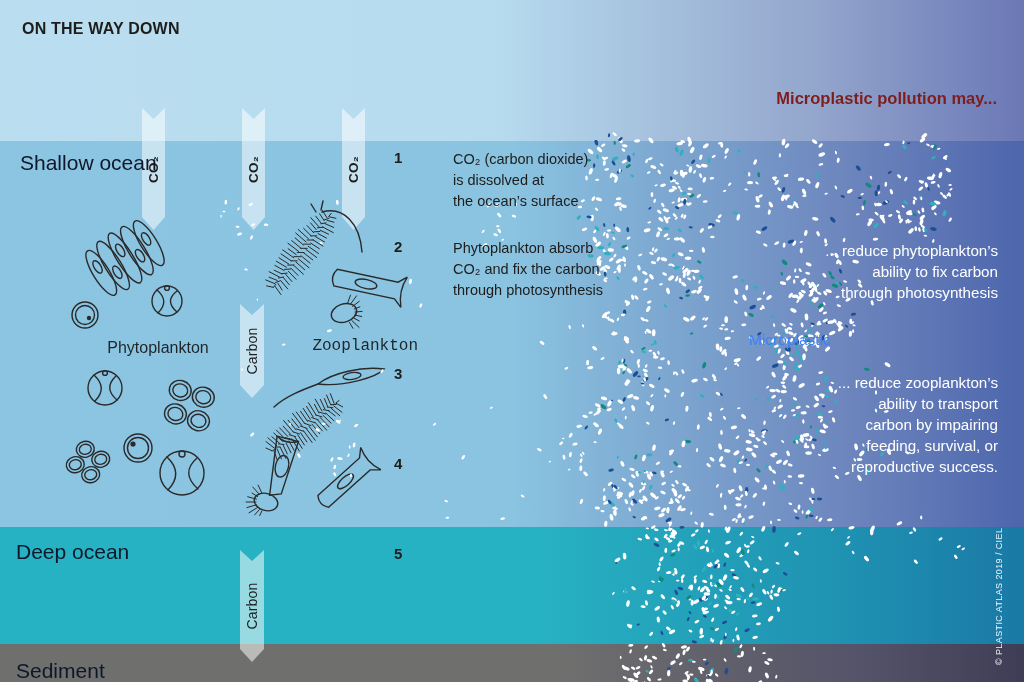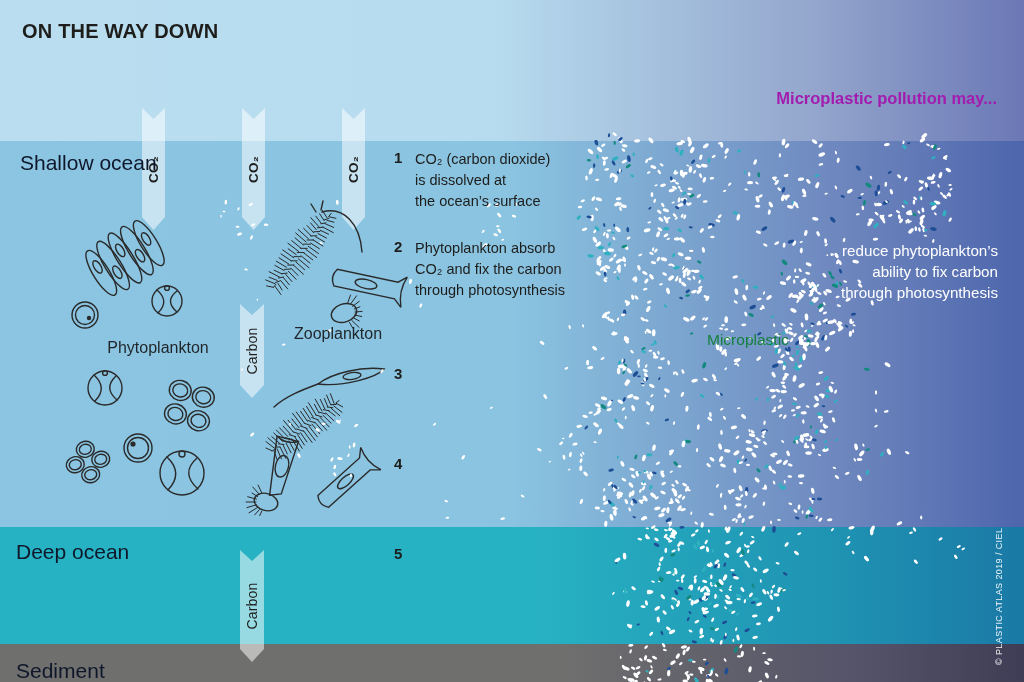--- a/index.html
+++ b/index.html
@@ -11,24 +11,24 @@
   .band{position:absolute;left:0;width:1024px;}
   .band-header{top:0;height:141px;
     background:linear-gradient(90deg,#badef0 0%,#b7dcef 48%,#93a5cc 80%,#6b78b6 100%);}
   .band-shallow{top:141px;height:386px;
     background:linear-gradient(90deg,#8bc5e2 0%,#8ac4e1 50%,#6d85bd 83%,#4d66ac 100%);}
   .band-deep{top:527px;height:117px;
     background:linear-gradient(90deg,#27b2c3 0%,#27b2c3 52%,#1f92b2 82%,#1a79a5 100%);}
   .band-sediment{top:644px;height:38px;
     background:linear-gradient(90deg,#6f6f6e 0%,#6f6f6e 55%,#535269 85%,#3e3d55 100%);}
 
-  .title{position:absolute;left:22px;top:20px;font-size:20px;font-weight:bold;letter-spacing:.2px;}
+  .title{position:absolute;left:22px;top:20px;font-size:16px;font-weight:bold;letter-spacing:.2px;}
   .subtitle{position:absolute;left:22px;top:44px;font-size:14.5px;color:#2e2e2c;}
 
-  .right-heading{position:absolute;right:27px;top:89px;font-size:16.5px;font-weight:bold;color:#a21caf;}
+  .right-heading{position:absolute;right:27px;top:89px;font-size:16.5px;font-weight:bold;color:#7f1d1d;}
 
   .zone-label{position:absolute;font-size:21px;font-weight:normal;color:#0f172a;}
   .zone-shallow{left:20px;top:151px;}
   .zone-deep{left:16px;top:540px;}
   .zone-sediment{left:16px;top:649px;margin-top:10px;}
 
   .arrow{
     position:absolute;background:rgba(255,255,255,0.52);
     display:flex;align-items:center;justify-content:center;
     clip-path:polygon(0 0,50% 11px,100% 0,100% calc(100% - 13px),50% 100%,0 calc(100% - 13px));
@@ -39,31 +39,31 @@
   }
   .arrow-co2-1{left:142px;top:108px;width:23px;height:122px;}
   .arrow-co2-2{left:242px;top:108px;width:23px;height:122px;}
   .arrow-co2-3{left:342px;top:108px;width:23px;height:122px;}
   .arrow-carbon-shallow{left:240px;top:304px;width:24px;height:94px;}
   .arrow-carbon-deep{left:240px;top:550px;width:24px;height:112px;}
   .arrow-carbon-shallow span,.arrow-carbon-deep span{font-weight:500;font-size:14px;}
 
   .step{position:absolute;left:394px;display:flex;gap:7px;}
   .step-num{font-size:15px;font-weight:bold;min-width:14px;}
-  .step-text{font-size:14.5px;line-height:21px;white-space:pre-line;width:185px;}
+  .step-text{font-size:14.5px;line-height:21px;white-space:pre-line;width:185px;margin-left:38px;}
   .step-1{top:149px;}
   .step-2{top:238px;}
   .step-3{top:365px;}
   .step-4{top:455px;}
   .step-5{top:545px;}
 
   .org-label{position:absolute;font-size:16px;color:#1f2528;}
   .label-phyto{left:78px;top:339px;width:160px;text-align:center;}
-  .label-zoo{left:258px;top:325px;width:160px;text-align:center;}
-  .label-micro{left:707px;top:331px;font-size:15.5px;color:#15803d;text-align:center;}
+  .label-zoo{left:258px;top:337px;width:160px;text-align:right;font-family:Liberation Mono, monospace;}
+  .label-micro{left:749px;top:331px;font-size:15.5px;color:#3b82f6;text-align:center;}
 
   .effect{
     position:absolute;right:26px;width:270px;text-align:right;
     font-size:15.2px;line-height:21px;font-weight:normal;color:#fff;white-space:pre-line;
   }
   .effect-1{top:240px;}
   .effect-2{top:372px;}
 
   .credit{
     position:absolute;left:994px;top:665px;transform-origin:0 0;transform:rotate(-90deg);
@@ -1743,15 +1743,20 @@
     <div class="step-num">5</div>
   </div>
 
   <div class="org-label label-phyto">Phytoplankton</div>
   <div class="org-label label-zoo">Zooplankton</div>
   <div class="org-label label-micro">Microplastic</div>
 
   <div class="effect effect-1">... reduce phytoplankton’s
 ability to fix carbon
 through photosynthesis</div>
+  <div class="effect effect-2">... reduce zooplankton’s
+ability to transport
+carbon by impairing
+feeding, survival, or
+reproductive success.</div>
 
   <div class="credit">© PLASTIC ATLAS 2019 / CIEL</div>
 </div>
 
 </body></html>

